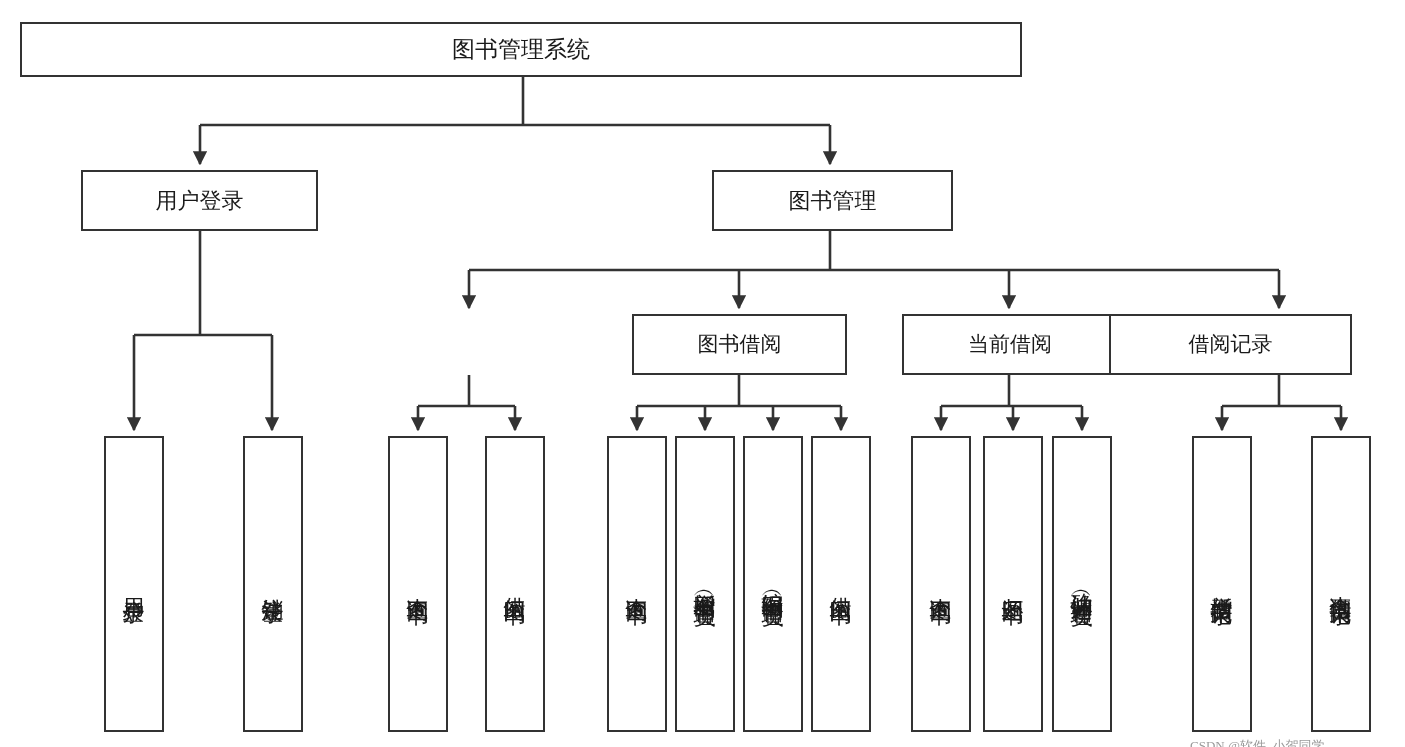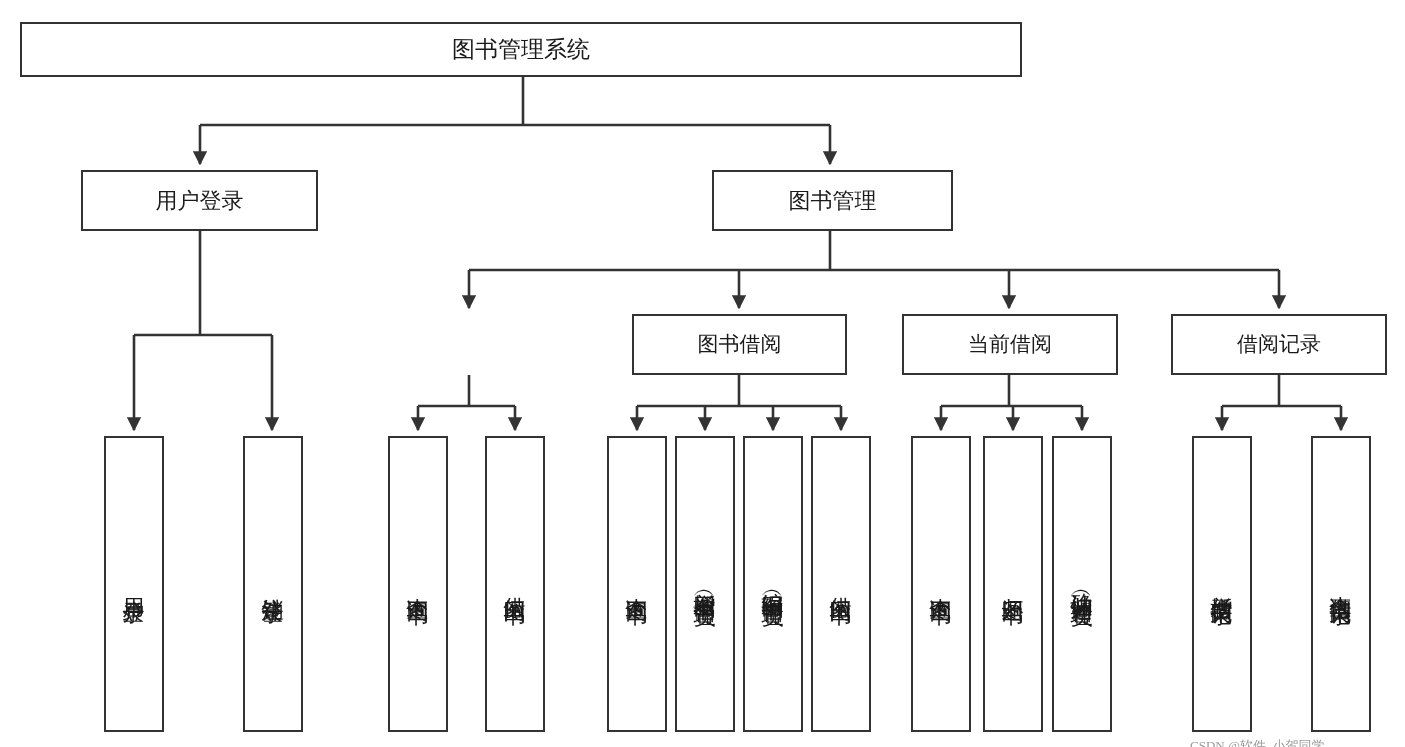--- a/index.html
+++ b/index.html
@@ -135,21 +135,21 @@
   <div class="node lvl1" style="left:712px; top:170px; width:241px; height:61px;">
     <span class="label">图书管理</span>
   </div>
 
   <div class="node lvl2" style="left:902px; top:314px; width:216px; height:61px;">
     <span class="label">当前借阅</span>
   </div>
   <div class="node lvl2" style="left:632px; top:314px; width:215px; height:61px;">
     <span class="label">图书借阅</span>
   </div>
-  <div class="node lvl2" style="left:1171px; top:314px; width:216px; height:61px;">
+  <div class="node lvl2" style="left:1109px; top:314px; width:243px; height:61px;">
     <span class="label">借阅记录</span>
   </div>
 
   <div class="node leaf" style="left:104px; top:436px; width:60px; height:296px;">
     <span class="label">用户登录</span>
   </div>
   <div class="node leaf" style="left:243px; top:436px; width:60px; height:296px;">
     <span class="label">注销登录</span>
   </div>
   <div class="node leaf" style="left:388px; top:436px; width:60px; height:296px;">

